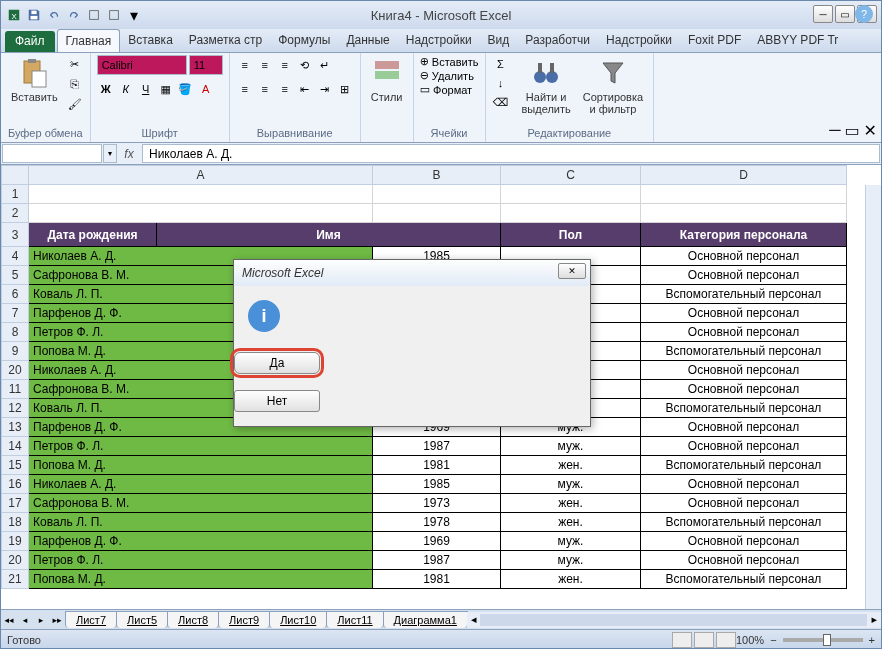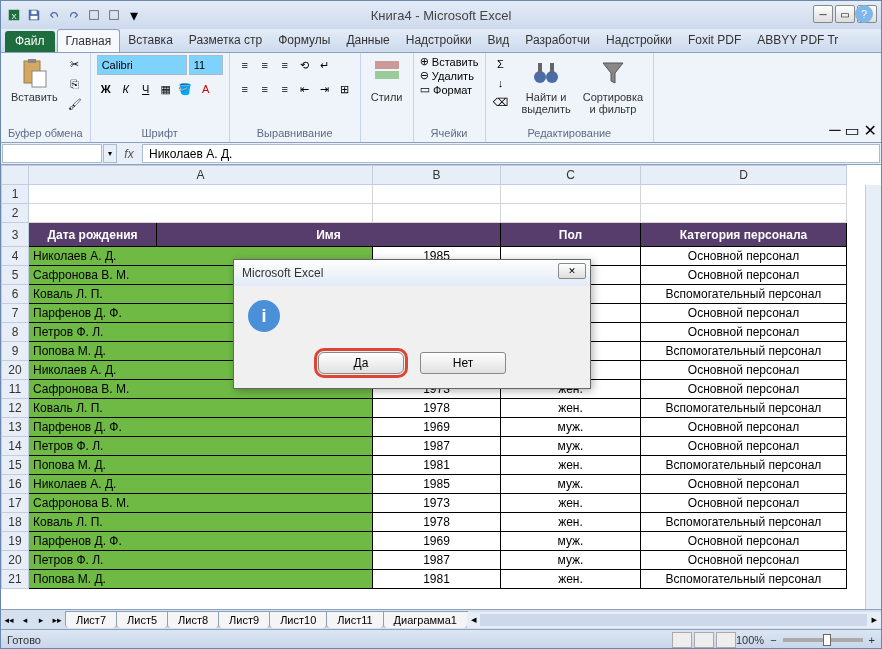--- a/index.html
+++ b/index.html
@@ -16,21 +16,21 @@
 .tab{padding:4px 8px;font-size:12px;color:#333;cursor:pointer;}
 .tab.active{background:#f5f9fd;border:1px solid #8ba0bc;border-bottom:none;border-radius:3px 3px 0 0;}
 .ribbon{height:90px;background:#eff4fb;border-bottom:1px solid #8ba0bc;display:flex;position:relative;}
 .ribbon-group{border-right:1px solid #c5d4e9;padding:2px 6px;display:flex;flex-direction:column;justify-content:space-between;}
 .group-content{display:flex;align-items:flex-start;gap:4px;flex:1;}
 .group-label{text-align:center;font-size:11px;color:#5c6c84;padding:1px 0;}
 .rbtn{display:flex;flex-direction:column;align-items:center;gap:2px;padding:2px 4px;cursor:pointer;}
 .ricon-lg{width:32px;height:32px;}
 .rlabel{font-size:11px;color:#333;text-align:center;line-height:1.1;}
 .font-sel{display:flex;gap:2px;}
-.combo{height:20px;border:1px solid #abc;background:#7dd3fc;font-size:11px;display:flex;align-items:center;padding:0 4px;}
+.combo{height:20px;border:1px solid #abc;background:#be185d;font-size:11px;display:flex;align-items:center;padding:0 4px;}
 .mini-row{display:flex;gap:2px;margin:1px 0;}
 .mini-btn{width:18px;height:18px;display:flex;align-items:center;justify-content:center;cursor:pointer;font-size:11px;border-radius:2px;}
 .help-btn{position:absolute;right:8px;top:4px;width:18px;height:18px;border-radius:50%;background:#7fb7e8;color:#fff;display:flex;align-items:center;justify-content:center;font-size:11px;cursor:pointer;}
 .mdi-btns{position:absolute;right:4px;bottom:2px;display:flex;gap:4px;}
 .formula-bar{height:22px;background:#e8eff8;display:flex;border-bottom:1px solid #8ba0bc;}
 .name-box{width:100px;border:1px solid #abc;background:#fff;margin:1px;display:flex;align-items:center;padding:0 6px;font-size:12px;}
 .nb-dd{width:14px;border:1px solid #abc;margin:1px 0;display:flex;align-items:center;justify-content:center;font-size:8px;}
 .fx-lbl{width:24px;display:flex;align-items:center;justify-content:center;font-style:italic;font-size:12px;color:#555;}
 .fx-input{flex:1;border:1px solid #abc;background:#fff;margin:1px;padding:0 6px;font-size:12px;display:flex;align-items:center;}
 .grid-area{height:444px;position:relative;background:#fff;display:flex;}
@@ -45,36 +45,36 @@
 .row.hdr{height:24px;}
 .cell{border-right:1px solid #d4d4d4;border-bottom:1px solid #d4d4d4;padding:0 4px;font-size:12px;display:flex;align-items:center;overflow:hidden;white-space:nowrap;background:#fff;}
 .cell.center{justify-content:center;}
 .hdr .cell{background:#573d6b;color:#fff;font-weight:bold;justify-content:center;border-right:1px solid #000;border-bottom:1px solid #000;}
 .cell.green{background:#6fba45;}
 .cell.bordered{border-right:1px solid #000;border-bottom:1px solid #000;}
 .vscroll{position:absolute;right:0;top:20px;bottom:0;width:16px;background:#e8eef7;border-left:1px solid #c0cee0;}
 .sheet-tabs{height:20px;background:#d6e1f0;display:flex;align-items:center;font-size:11px;border-top:1px solid #8ba0bc;}
 .nav-btns{display:flex;}
 .nav-btn{width:16px;height:18px;display:flex;align-items:center;justify-content:center;cursor:pointer;font-size:9px;}
-.stab{padding:2px 10px;background:#f5f5f5;border:1px solid #8ba0bc;border-bottom:none;border-radius:0 0 4px 4px;margin-right:-1px;cursor:pointer;}
+.stab{padding:2px 10px;background:#f5f5f5;border:1px solid #8ba0bc;border-bottom:none;border-radius:0 0 4px 4px;margin-right:-1px;cursor:pointer;text-decoration:underline;}
 .hscroll{flex:1;height:16px;background:#e8eef7;display:flex;align-items:center;}
 .status-bar{height:20px;background:linear-gradient(#dce5f2,#c7d6eb);display:flex;align-items:center;font-size:11px;color:#333;padding:0 6px;border-top:1px solid #8ba0bc;}
 .status-text{flex:1;}
 .view-btns{display:flex;gap:2px;}
 .view-btn{width:20px;height:16px;border:1px solid #aaa;background:#eee;cursor:pointer;}
 .zoom{display:flex;align-items:center;gap:6px;}
 .zoom-slider{width:80px;height:4px;background:#aaa;position:relative;}
 .zoom-thumb{position:absolute;left:50%;top:-4px;width:8px;height:12px;background:#fff;border:1px solid #666;}
 .dialog{position:absolute;left:232px;top:258px;width:358px;background:#f0f0f0;border:1px solid #666;box-shadow:2px 2px 8px rgba(0,0,0,0.3);}
-.dlg-title{height:26px;background:linear-gradient(#fdfefe,#e1eaf6);display:flex;align-items:center;padding:0 8px;font-size:12px;color:#333;}
+.dlg-title{height:26px;background:linear-gradient(#fdfefe,#e1eaf6);display:flex;align-items:center;padding:0 8px;font-size:12px;color:#333;font-style:italic;}
 .dlg-close{position:absolute;right:4px;top:3px;width:28px;height:16px;border:1px solid #888;border-radius:2px;background:linear-gradient(#fff,#ddd);display:flex;align-items:center;justify-content:center;font-size:9px;cursor:pointer;}
 .dlg-body{padding:14px;display:flex;align-items:flex-start;gap:14px;}
 .dlg-icon{width:32px;height:32px;border-radius:50%;background:#4a90d9;display:flex;align-items:center;justify-content:center;color:#fff;font-weight:bold;font-size:18px;flex-shrink:0;}
 .dlg-text{font-size:12px;color:#333;padding-top:4px;}
-.dlg-buttons{display:flex;justify-content:center;gap:16px;padding:6px 0 14px;}
+.dlg-buttons{display:flex;justify-content:center;gap:16px;padding:6px 0 14px;flex-direction:column;}
 .dlg-btn{width:86px;height:22px;border:1px solid #888;background:linear-gradient(#fff,#e1e1e1);font-size:12px;cursor:pointer;display:flex;align-items:center;justify-content:center;border-radius:3px;}
 .dlg-btn.highlighted{outline:3px solid #d43;outline-offset:1px;border-radius:6px;}
 </style>
 </head>
 <body>
 
 <div class="titlebar">
   <div class="qat">
     <div class="qat-btn">
         <svg viewBox="0 0 16 16">

